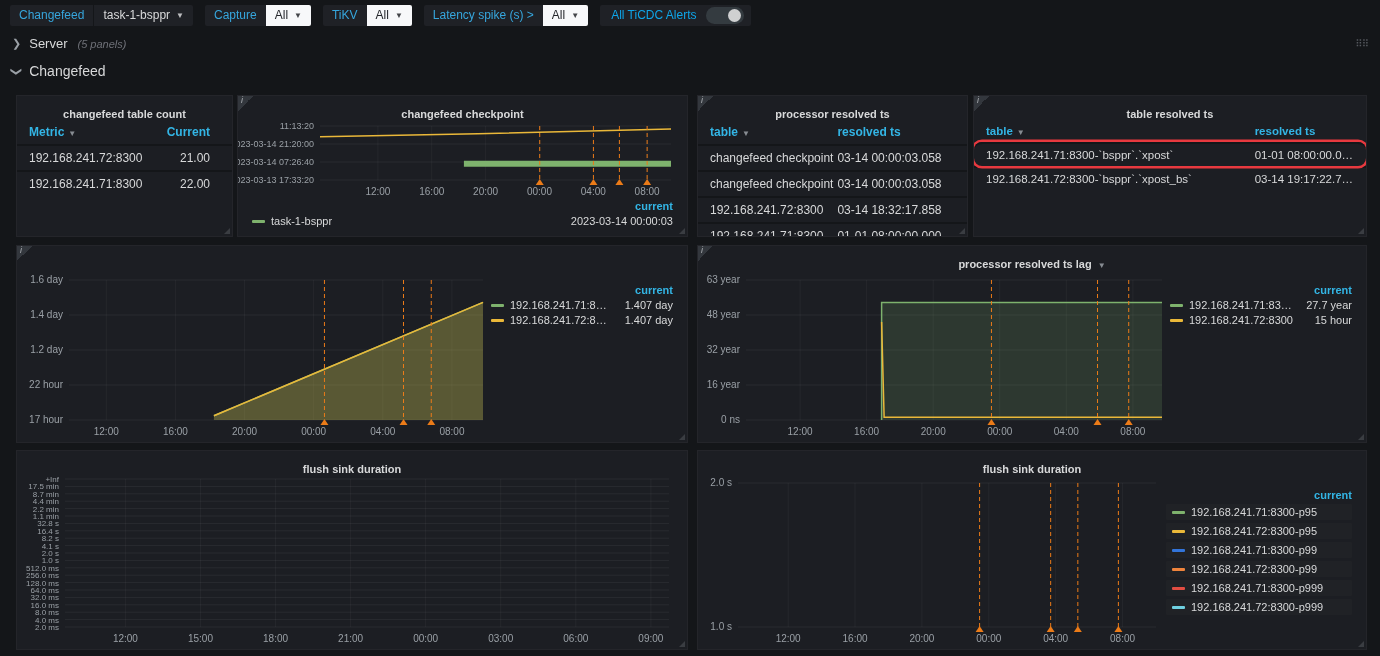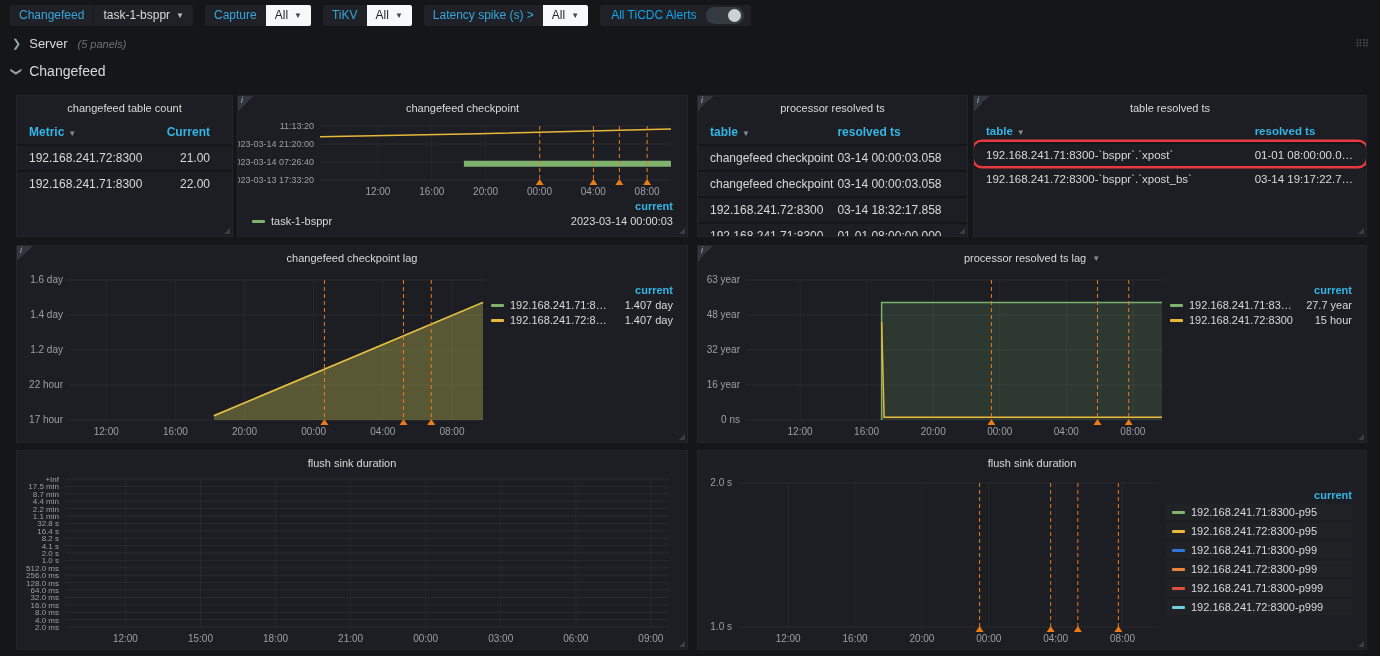--- a/index.html
+++ b/index.html
@@ -29,22 +29,22 @@
   .chev.down{transform:rotate(90deg)}
   .row-title{font-size:13px;font-weight:400;color:#d8d9da}
   .row-title.lg{font-size:14px}
   .row-meta{font-size:11px;color:#6e7077;font-style:italic;margin-left:2px}
   .drag-dots{position:absolute;right:12px;top:38px;color:#55585e;font-size:10px;cursor:grab;letter-spacing:-1px}
 
   
   .panel{position:absolute;background:#1c1e23;border:1px solid rgba(255,255,255,.035)}
   .panel::after{content:'';position:absolute;right:2px;bottom:2px;width:0;height:0;
                 border-left:6px solid transparent;border-bottom:6px solid #3a3d42}
-  .panel-header{height:24px;display:flex;align-items:center;justify-content:center;gap:2px;
-                font-size:11px;font-weight:400;color:#d8d9da;cursor:pointer}
+  .panel-header{height:24px;display:flex;align-items:flex-end;justify-content:center;gap:2px;
+                font-size:11px;font-weight:700;color:#d8d9da;cursor:pointer}
   .info-corner{position:absolute;top:0;left:0;width:15px;height:15px;z-index:3;cursor:pointer;
                background:linear-gradient(135deg,#33373d 50%,transparent 50%)}
   .info-corner span{position:absolute;top:-1px;left:3px;font-size:9px;font-style:italic;color:#a9adb2}
   .panel-body{position:absolute;top:24px;left:0;right:0;bottom:0;display:flex}
   .panel-body.col{flex-direction:column}
   .chart{flex:1;position:relative;min-width:0}
 
   
   .legend-head{color:#33b5e5;text-align:right;font-weight:700;font-size:11px}
   .legend-item{display:flex;align-items:center;gap:6px;margin-top:3px;color:#d8d9da;cursor:pointer;white-space:nowrap}
@@ -244,23 +244,20 @@
         <div class="gt-row">
           <div class="gt-td c0">192.168.241.72:8300-`bsppr`.`xpost_bs`</div>
           <div class="gt-td c1">03-14 19:17:22.758</div>
         </div>
       </div>
   </div>
 
   <div class="panel" style="left:16px;top:245px;width:672px;height:198px">
     <div class="info-corner">
         <span>i</span>
-      </div>
-    <div class="panel-header">
-        <span>changefeed checkpoint lag</span>
       </div>
     <div class="panel-body">
       <div class="chart"><svg width="474" height="172">
             <line x1="52" y1="10" x2="466" y2="10" stroke="rgba(255,255,255,0.06)" stroke-width="1"></line>
             <text x="46" y="13" fill="#9aa0a6" font-size="10" text-anchor="end">1.6 day</text>
             <line x1="52" y1="45" x2="466" y2="45" stroke="rgba(255,255,255,0.06)" stroke-width="1"></line>
             <text x="46" y="48" fill="#9aa0a6" font-size="10" text-anchor="end">1.4 day</text>
             <line x1="52" y1="80" x2="466" y2="80" stroke="rgba(255,255,255,0.06)" stroke-width="1"></line>
             <text x="46" y="83" fill="#9aa0a6" font-size="10" text-anchor="end">1.2 day</text>
             <line x1="52" y1="115" x2="466" y2="115" stroke="rgba(255,255,255,0.06)" stroke-width="1"></line>

